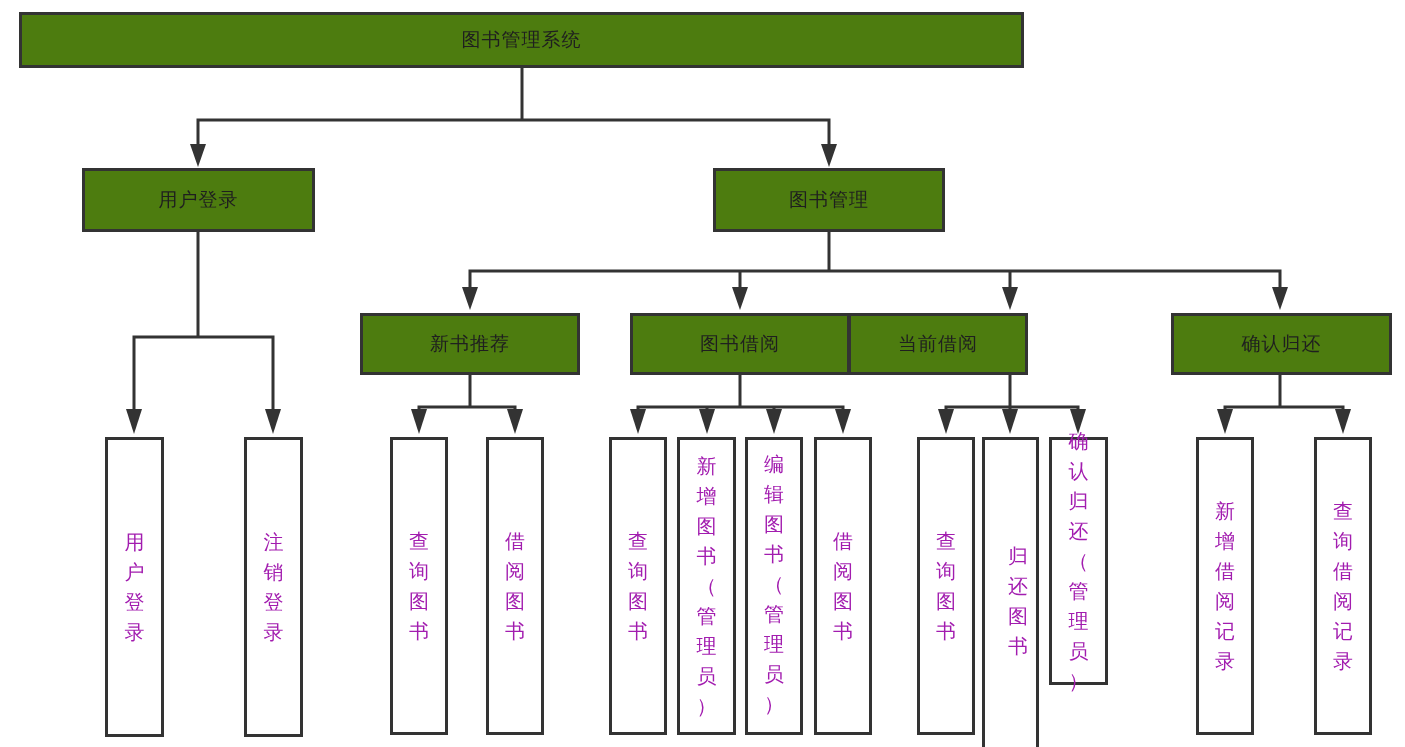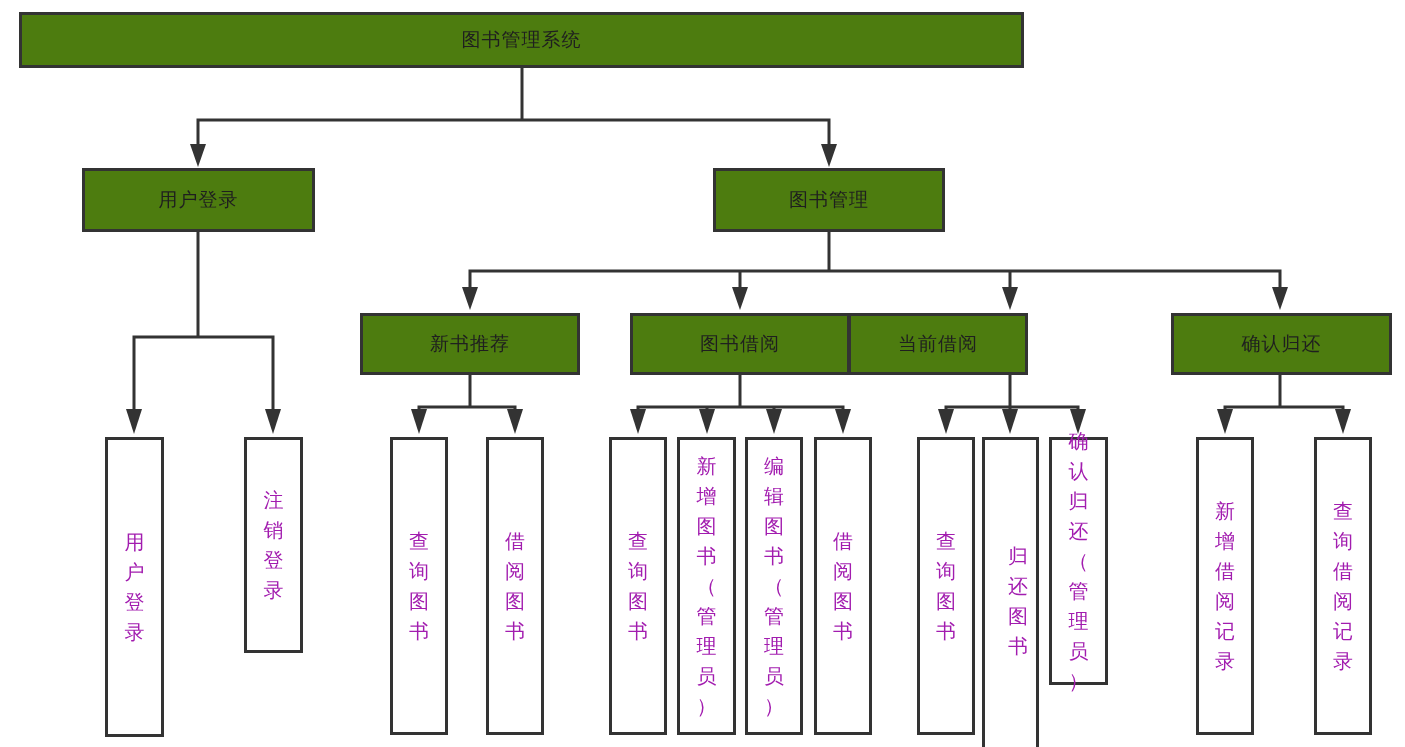--- a/index.html
+++ b/index.html
@@ -104,38 +104,38 @@
   <div class="hbox" style="left:848px;top:313px;width:180px;height:62px;">
     <span>当前借阅</span>
   </div>
   <div class="hbox" style="left:1171px;top:313px;width:221px;height:62px;">
     <span>确认归还</span>
   </div>
 
   <div class="vbox" style="left:105px;top:437px;width:59px;height:300px;">
     <span class="vtext">用户登录</span>
   </div>
-  <div class="vbox" style="left:244px;top:437px;width:59px;height:216px;">
+  <div class="vbox" style="left:244px;top:437px;width:59px;height:300px;">
     <span class="vtext">注销登录</span>
   </div>
 
   <div class="vbox" style="left:390px;top:437px;width:58px;height:298px;">
     <span class="vtext">查询图书</span>
   </div>
   <div class="vbox" style="left:486px;top:437px;width:58px;height:298px;">
     <span class="vtext">借阅图书</span>
   </div>
 
   <div class="vbox" style="left:609px;top:437px;width:58px;height:298px;">
     <span class="vtext">查询图书</span>
   </div>
   <div class="vbox" style="left:677px;top:437px;width:59px;height:298px;">
     <span class="vtext">新增图书（管理员）</span>
   </div>
-  <div class="vbox" style="left:745px;top:437px;width:58px;height:298px;">
+  <div class="vbox" style="left:745px;top:437px;width:58px;height:298px;font-family:Liberation Mono, monospace;">
     <span class="vtext">编辑图书（管理员）</span>
   </div>
   <div class="vbox" style="left:814px;top:437px;width:58px;height:298px;">
     <span class="vtext">借阅图书</span>
   </div>
 
   <div class="vbox" style="left:917px;top:437px;width:58px;height:298px;">
     <span class="vtext">查询图书</span>
   </div>
   <div class="vbox" style="left:982px;top:437px;width:57px;height:328px;padding-left:15px;">

